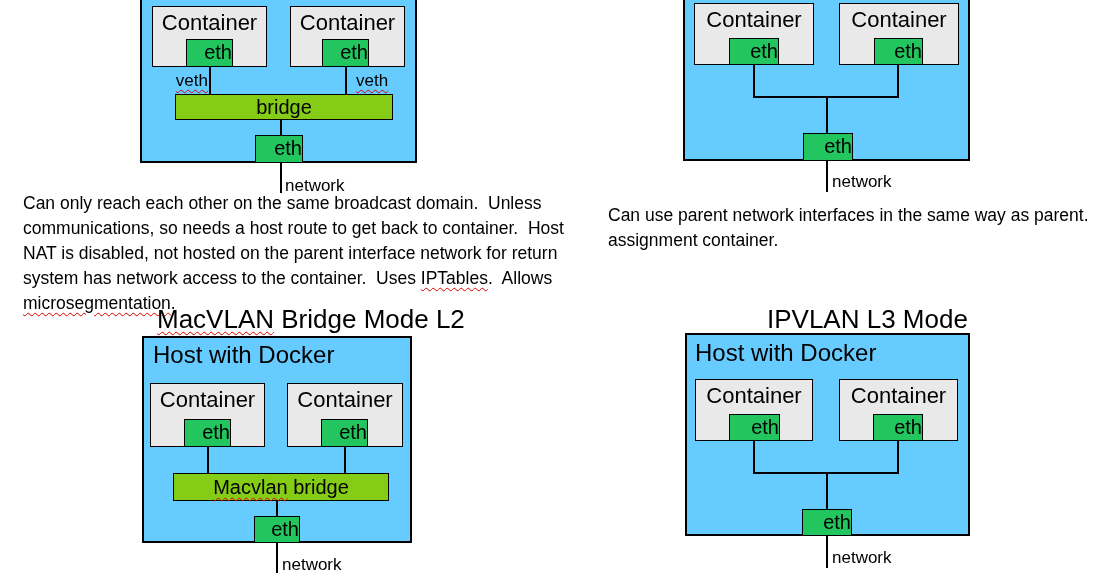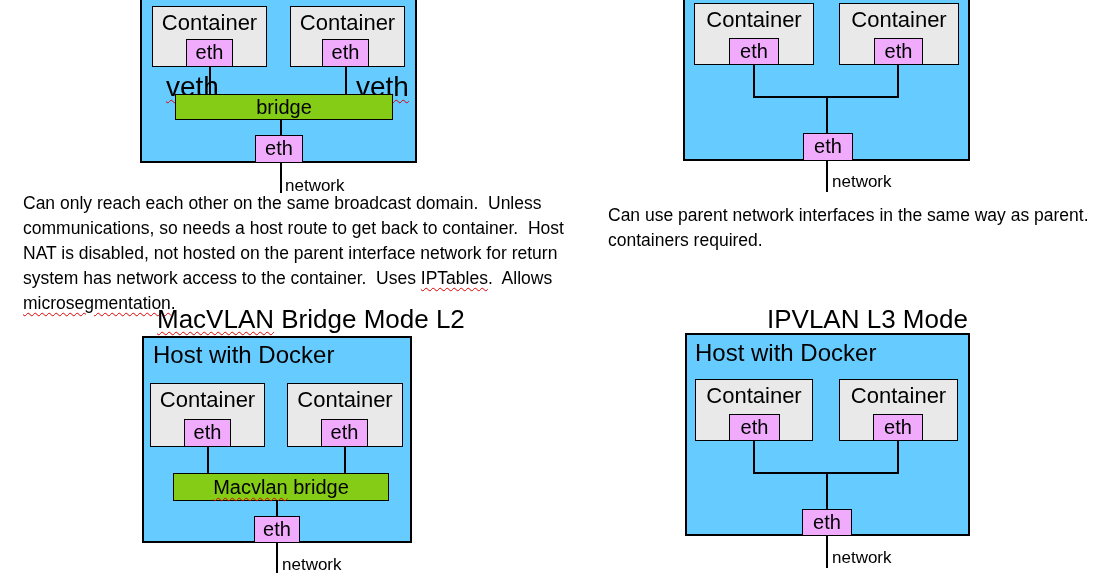--- a/index.html
+++ b/index.html
@@ -3,26 +3,26 @@
 <meta charset="utf-8">
 <style>
   * { margin:0; padding:0; box-sizing:border-box; }
   html,body { background:#fff; }
   body { font-family:"Liberation Sans", sans-serif; color:#000; }
   .page { position:relative; width:1100px; height:577px; background:#fff; overflow:hidden; }
   .grp { position:absolute; left:0; top:0; width:0; height:0; overflow:visible; }
   .abs { position:absolute; }
   .host { background:#66CCFF; border:2px solid #000; }
   .cbox { background:#E9E9E9; border:1px solid #000; font-size:22px; text-align:center; padding-top:3px; }
-  .ebox { background:#f0abfc; border:1px solid #000; font-size:20px; text-align:center; line-height:25px; }
+  .ebox { background:#22c55e; border:1px solid #000; font-size:20px; text-align:right; line-height:25px; }
   .bbox { background:#84cc16; border:1px solid #000; font-size:20px; text-align:center; line-height:24px; }
   .vl { position:absolute; width:2px; background:#000; }
   .hl { position:absolute; height:2px; background:#000; }
   .netlbl { position:absolute; font-size:17px; white-space:nowrap; }
-  .veth { position:absolute; font-size:28px; white-space:nowrap; }
+  .veth { position:absolute; font-size:17px; white-space:nowrap; }
   .hostlbl { position:absolute; font-size:24px; white-space:nowrap; }
   .title { position:absolute; font-size:26px; white-space:nowrap;margin-left:24px; }
   .cap { position:absolute; font-size:17.5px; line-height:25px; }
   .cap div { white-space:pre; }
   .sq { text-decoration-line:underline; text-decoration-style:wavy;
         text-decoration-color:#DD0000; text-decoration-thickness:1px;
         text-underline-offset:3px; }
 </style>
 </head>
 <body>
@@ -103,21 +103,21 @@
   <div class="cap" style="left:23px; top:191px;">
     <div><span>Can only reach each other on the same broadcast domain.  Unless</span></div>
     <div><span>communications, so needs a host route to get back to container.  Host</span></div>
     <div><span>NAT is disabled, not hosted on the parent interface network for return</span></div>
     <div><span>system has network access to the container.  Uses </span><span class="sq">IPTables</span><span>.  Allows</span></div>
     <div><span class="sq">microsegmentation</span><span>.</span></div>
   </div>
 
   <div class="cap" style="left:608px; top:203px;">
     <div><span>Can use parent network interfaces in the same way as parent.</span></div>
-    <div><span>containers required.</span></div>
+    <div><span>assignment container.</span></div>
   </div>
 
   <div class="grp">
     <div class="title" style="left:133px; top:304px;">
       <span class="sq">MacVLAN</span><span> Bridge Mode L2</span>
     </div>
 
     <div class="abs host" style="left:142px; top:336px; width:270px; height:207px;"></div>
     <div class="hostlbl" style="left:153px; top:341px;">Host with Docker</div>
 

